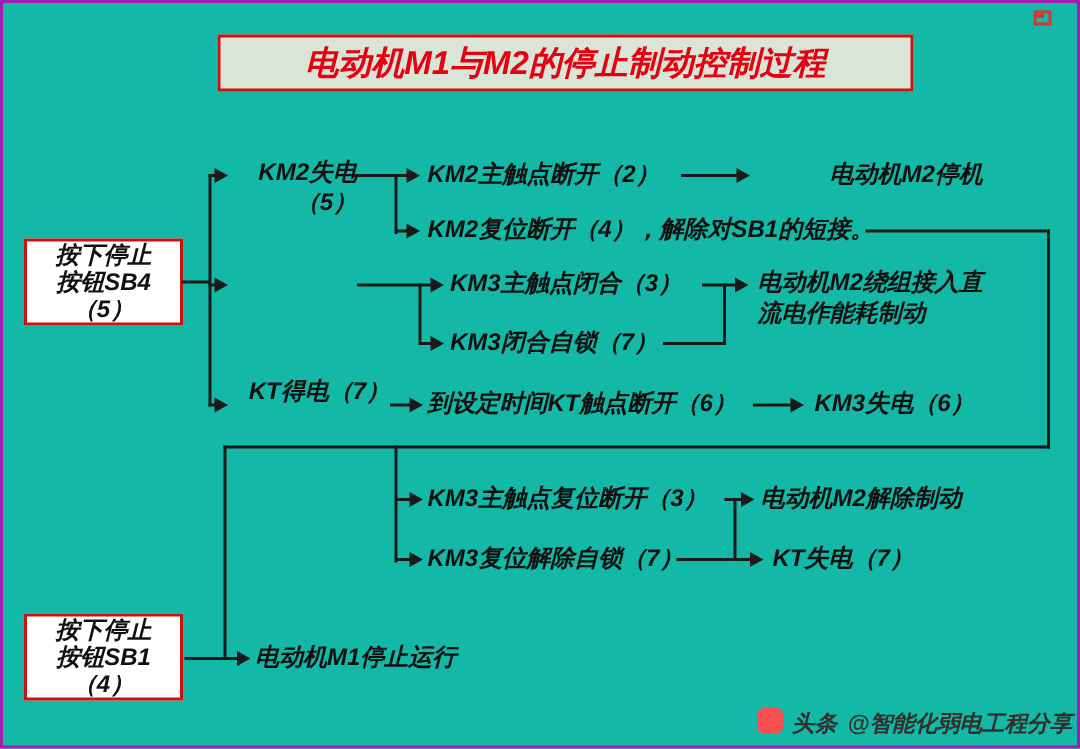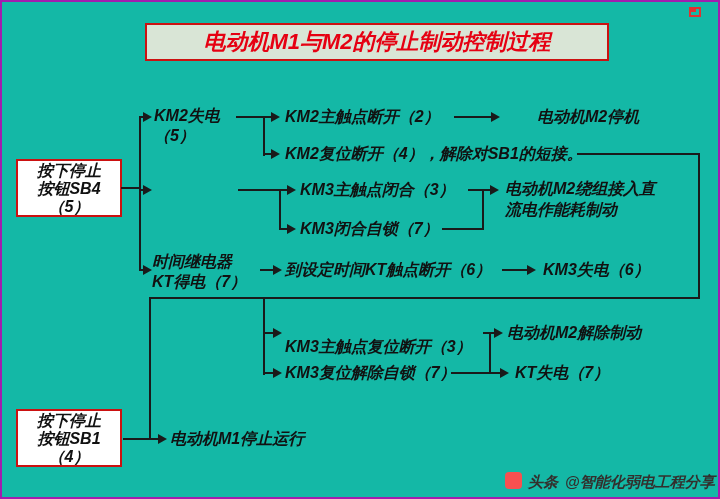--- a/index.html
+++ b/index.html
@@ -8,21 +8,21 @@
   .title-box{
     position:absolute;left:143px;top:21px;width:464px;height:38px;box-sizing:border-box;
     border:2px solid var(--box-border,#cc1111);background:var(--title-bg,#d9e5d6);
     color:var(--title-text,#e60012);font-size:22px;font-weight:700;line-height:34px;text-align:center;white-space:nowrap;
   }
   .rbox{
     position:absolute;width:106px;height:58px;box-sizing:border-box;border:2px solid var(--box-border,#cc1111);
     background:#fff;text-align:center;font-weight:700;font-size:16px;line-height:18px;color:#111;padding-top:1px;
   }
   .node{position:absolute;white-space:nowrap;font-weight:700;font-size:16px;line-height:20px;color:#111;}
-  .center{text-align:left;}
+  .center{text-align:right;}
   .hline{position:absolute;height:2px;background:var(--line,#1a1a1a);}
   .vline{position:absolute;width:2px;background:var(--line,#1a1a1a);}
   .arr{position:absolute;width:0;height:0;border-top:5px solid transparent;border-bottom:5px solid transparent;border-left:9px solid var(--line,#1a1a1a);}
   .corner{position:absolute;left:687px;top:5px;width:12px;height:10px;border:2px solid #e03131;box-sizing:border-box;}
   .corner-dot{position:absolute;left:689px;top:7px;width:5px;height:3px;background:#e03131;}
   .wm-icon{position:absolute;left:503px;top:470px;width:17px;height:17px;border-radius:4px;background:var(--watermark-icon,#f85050);}
   .wm-text{position:absolute;top:471px;font-size:15px;font-weight:700;color:#332f2d;white-space:nowrap;}
 </style>
 </head>
 <body>
@@ -43,38 +43,37 @@
     <div>按下停止</div>
     <div>按钮SB1</div>
     <div>（4）</div>
   </div>
 
   <div class="node center" style="left:152px;top:104px;width:84px;">
     <div>KM2失电</div>
     <div>（5）</div>
   </div>
   <div class="node" style="left:283px;top:105px;">KM2主触点断开（2）</div>
-  <div class="node" style="left:512px;top:105px;padding-left:23px;">电动机M2停机</div>
+  <div class="node" style="left:528px;top:105px;padding-left:23px;">电动机M2停机</div>
   <div class="node" style="left:283px;top:142px;">KM2复位断开（4），解除对SB1的短接。</div>
 
   <div class="node" style="left:298px;top:178px;text-align:right;">KM3主触点闭合（3）</div>
   <div class="node" style="left:503px;top:176px;line-height:21px;">
     <div>电动机M2绕组接入直</div>
     <div>流电作能耗制动</div>
   </div>
   <div class="node" style="left:298px;top:217px;">KM3闭合自锁（7）</div>
 
   <div class="node center" style="left:150px;top:250px;width:108px;">
-    <div>时间继电器</div>
     <div>KT得电（7）</div>
   </div>
   <div class="node" style="left:283px;top:258px;">到设定时间KT触点断开（6）</div>
   <div class="node" style="left:541px;top:258px;">KM3失电（6）</div>
 
-  <div class="node" style="left:283px;top:321px;margin-top:14px;">KM3主触点复位断开（3）</div>
+  <div class="node" style="left:283px;top:321px;">KM3主触点复位断开（3）</div>
   <div class="node" style="left:505px;top:321px;">电动机M2解除制动</div>
   <div class="node" style="left:283px;top:361px;">KM3复位解除自锁（7）</div>
   <div class="node" style="left:513px;top:361px;">KT失电（7）</div>
 
   <div class="node" style="left:168px;top:427px;">电动机M1停止运行</div>
 
   <div class="hline" style="left:119px;top:185px;width:19px;"></div>
   <div class="vline" style="left:137px;top:114px;height:155px;"></div>
   <div class="hline" style="left:137px;top:114px;width:5px;"></div>
   <div class="arr" style="left:141px;top:110px;"></div>

